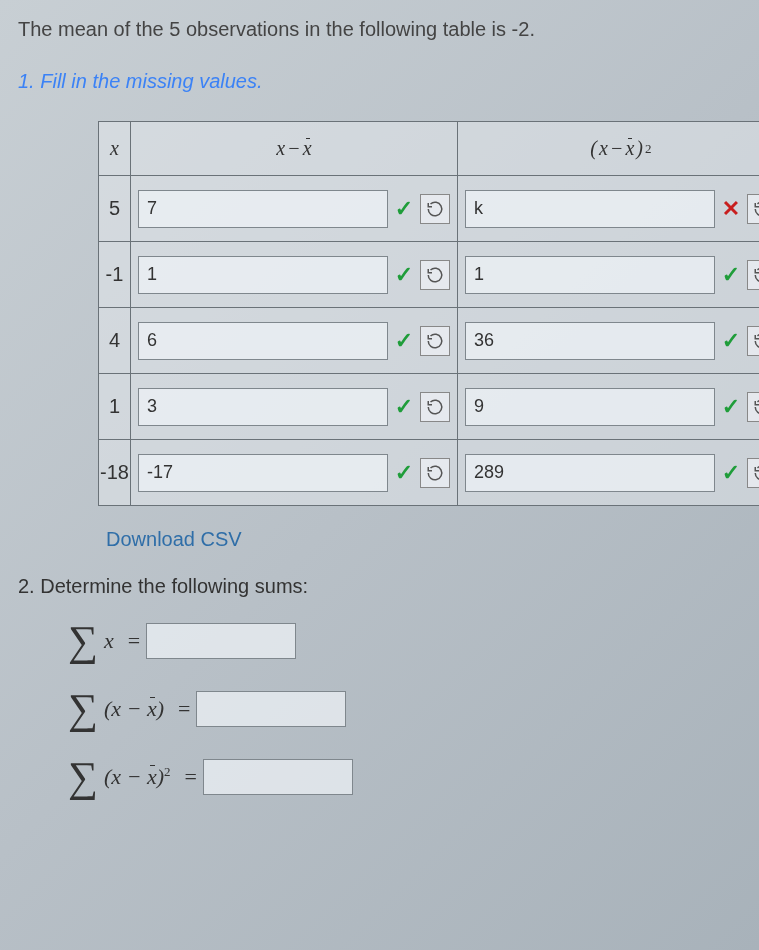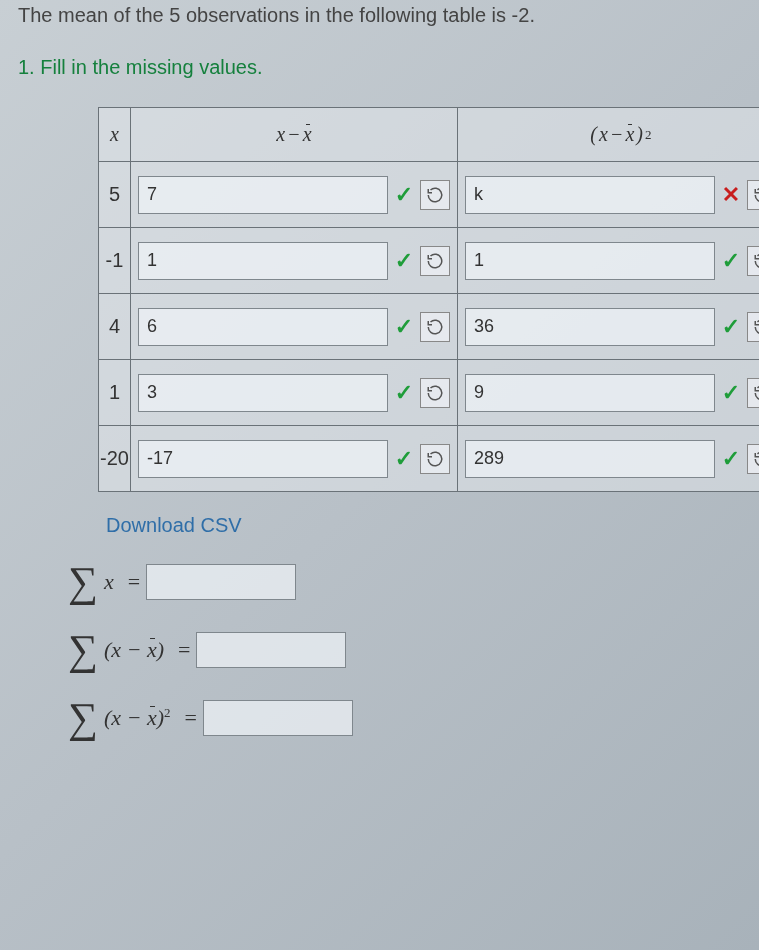--- a/index.html
+++ b/index.html
@@ -13,27 +13,28 @@
     color: #333;
     position: relative;
     overflow: hidden;
   }
   .page {
     padding: 0 18px 18px 18px;
   }
   .intro {
     font-size: 20px;
     color: #444;
-    margin: 2px 0 28px 0;
+    margin: 16px 0 28px 0;
     line-height: 1.3;
   }
   .q1 {
     font-size: 20px;
-    color: #15803d;
+    color: #3b82f6;
     margin: 0 0 28px 0;
+    font-style: italic;
   }
   table.data {
     border-collapse: collapse;
     margin-left: 80px;
     background: rgba(230,234,238,0.5);
   }
   table.data th, table.data td {
     border: 1px solid #6a7278;
     text-align: center;
     vertical-align: middle;
@@ -265,21 +266,21 @@
               <div class="reset-btn">
                 <svg viewBox="0 0 24 24" fill="none" stroke="#555" stroke-width="2">
                   <path d="M3 12a9 9 0 1 0 3-6.7"></path>
                   <path d="M3 4v5h5"></path>
                 </svg>
               </div>
             </div>
           </td>
         </tr>
         <tr>
-          <td class="col-x">-20</td>
+          <td class="col-x">-18</td>
           <td class="col-dev">
             <div class="answer-wrap">
               <input class="ans-input" value="-17" style="">
               <span class="mark correct">✓</span>
               <div class="reset-btn">
                 <svg viewBox="0 0 24 24" fill="none" stroke="#555" stroke-width="2">
                   <path d="M3 12a9 9 0 1 0 3-6.7"></path>
                   <path d="M3 4v5h5"></path>
                 </svg>
               </div>
@@ -296,20 +297,21 @@
                 </svg>
               </div>
             </div>
           </td>
         </tr>
       </tbody>
   </table>
 
   <div class="dl">Download CSV</div>
 
+  <div class="q2">2. Determine the following sums:</div>
 
   <div class="sums">
     <div class="sum-row">
       <span class="sigma">∑</span>
       <span class="sum-expr"><span>x</span></span>
       <span class="eq">=</span>
       <input class="sum-input" value="" style="">
     </div>
     <div class="sum-row">
       <span class="sigma">∑</span>

